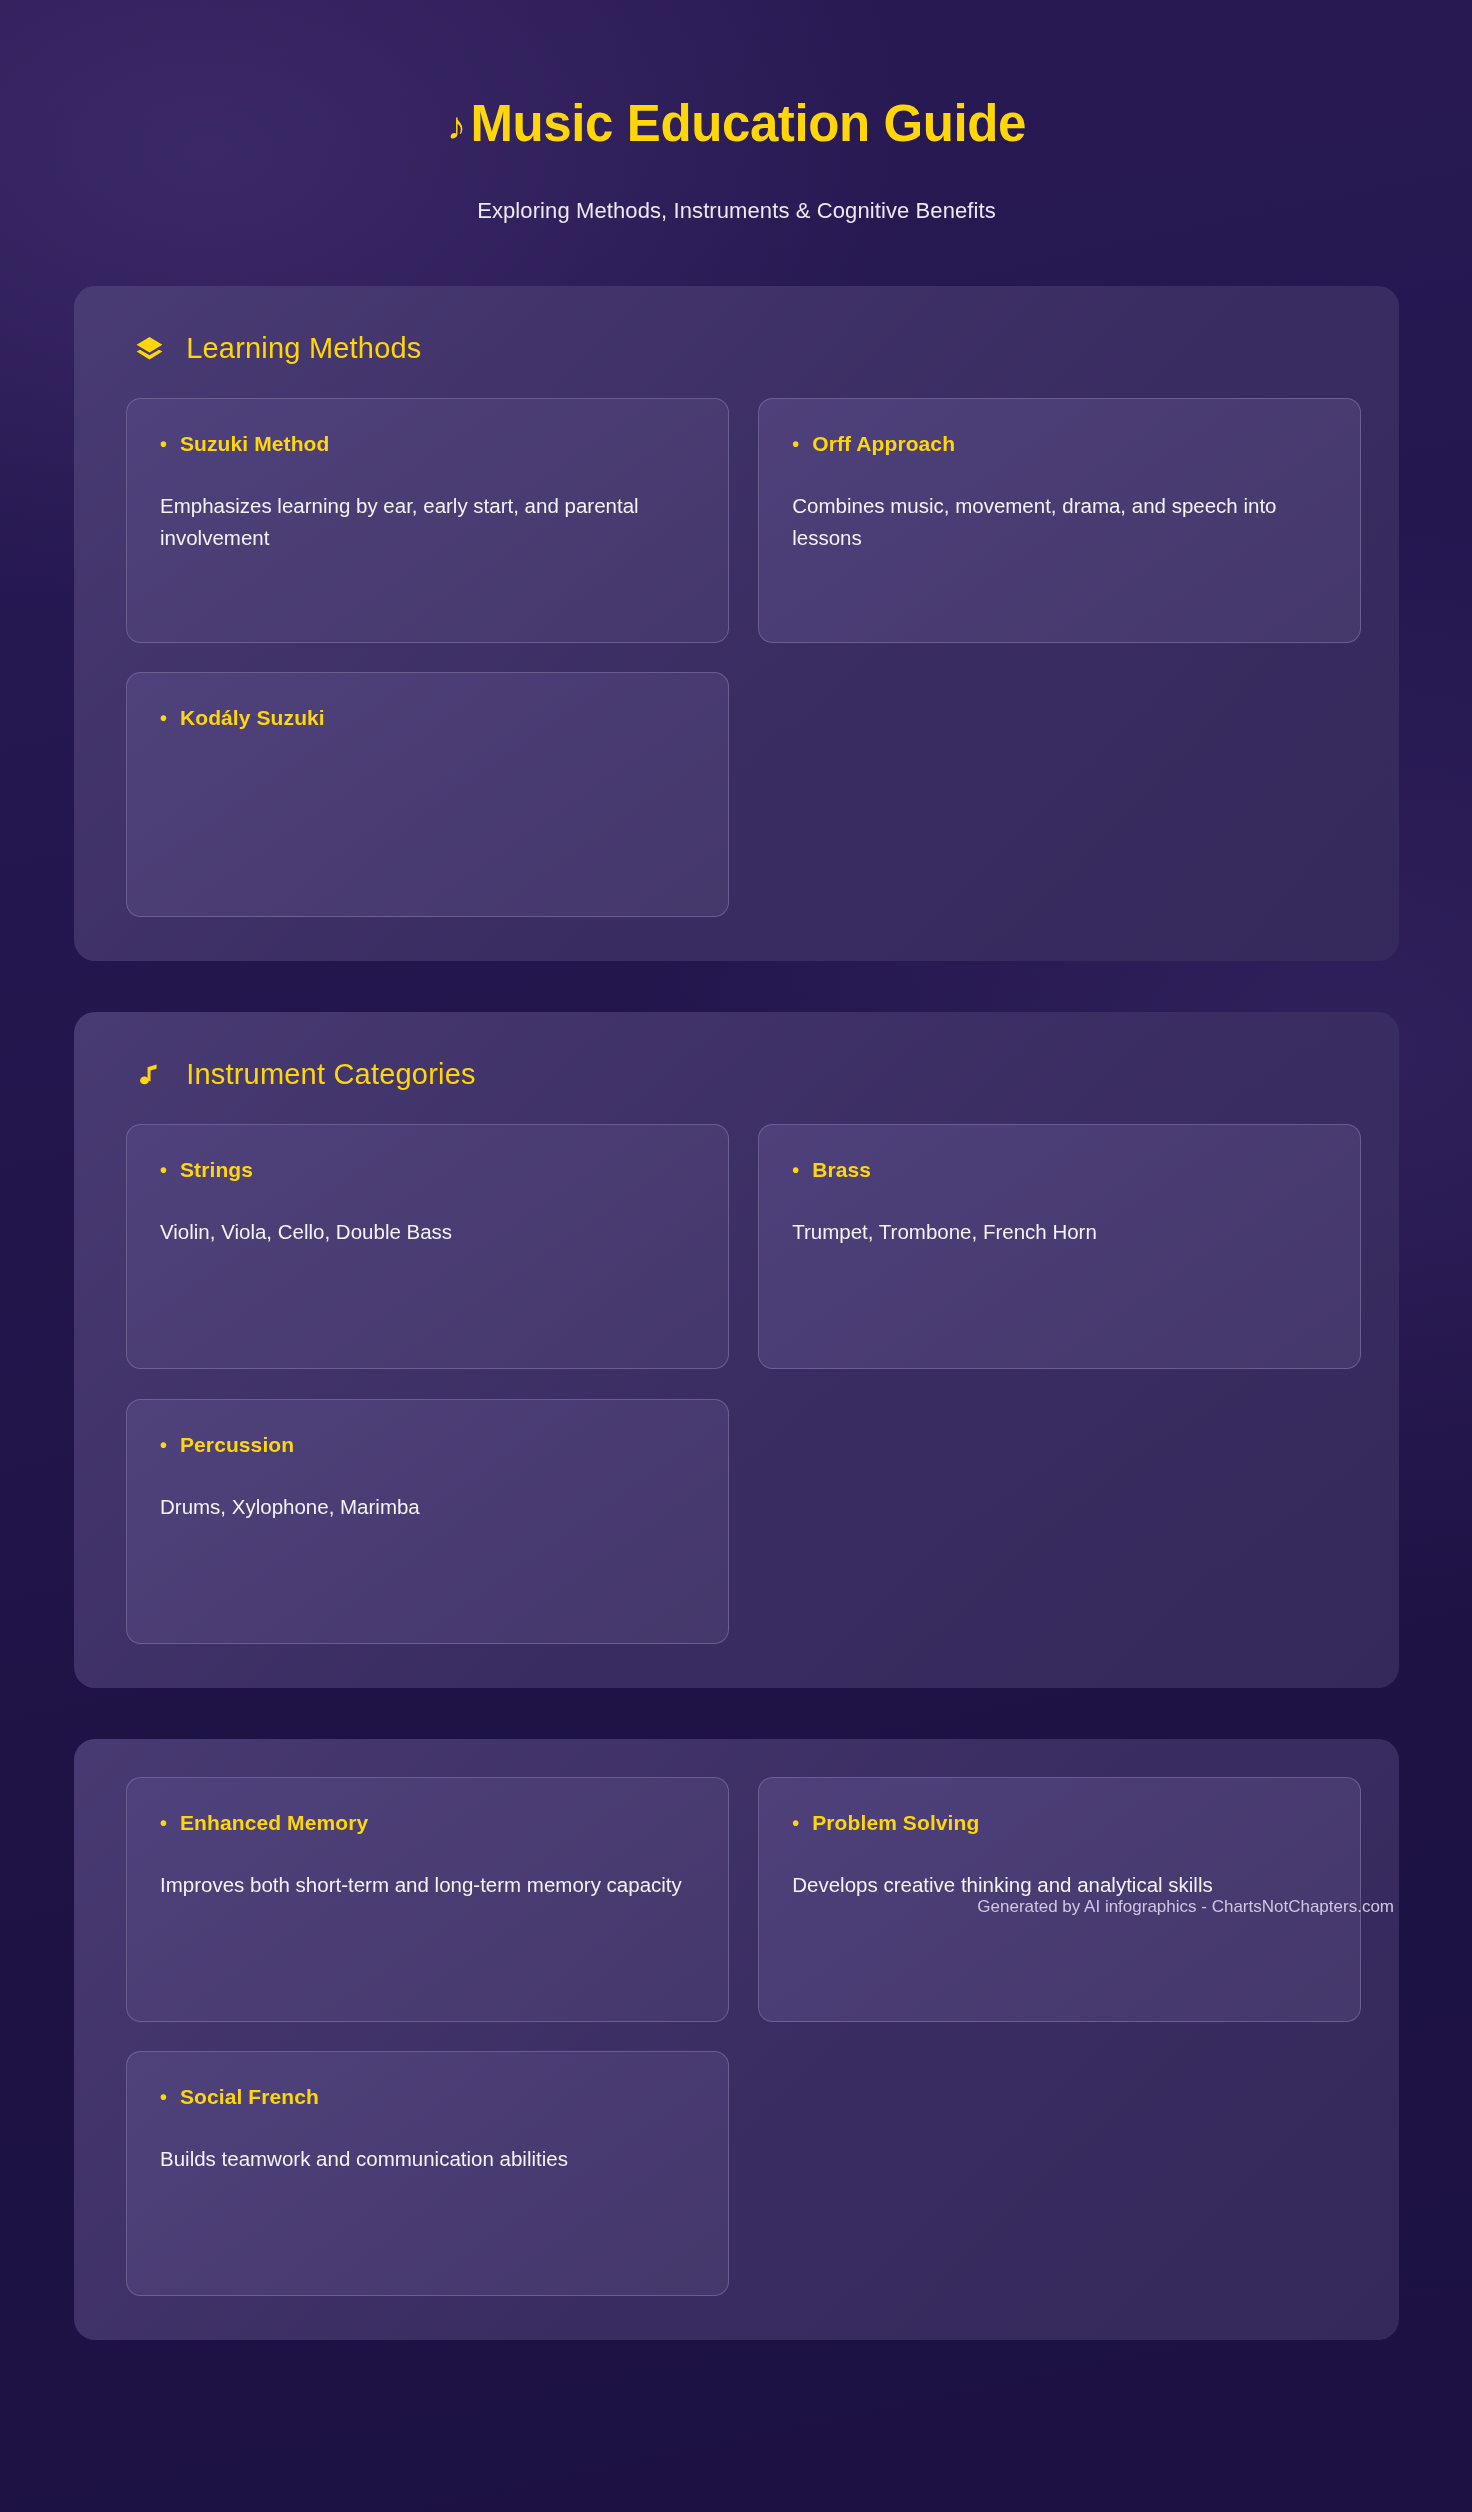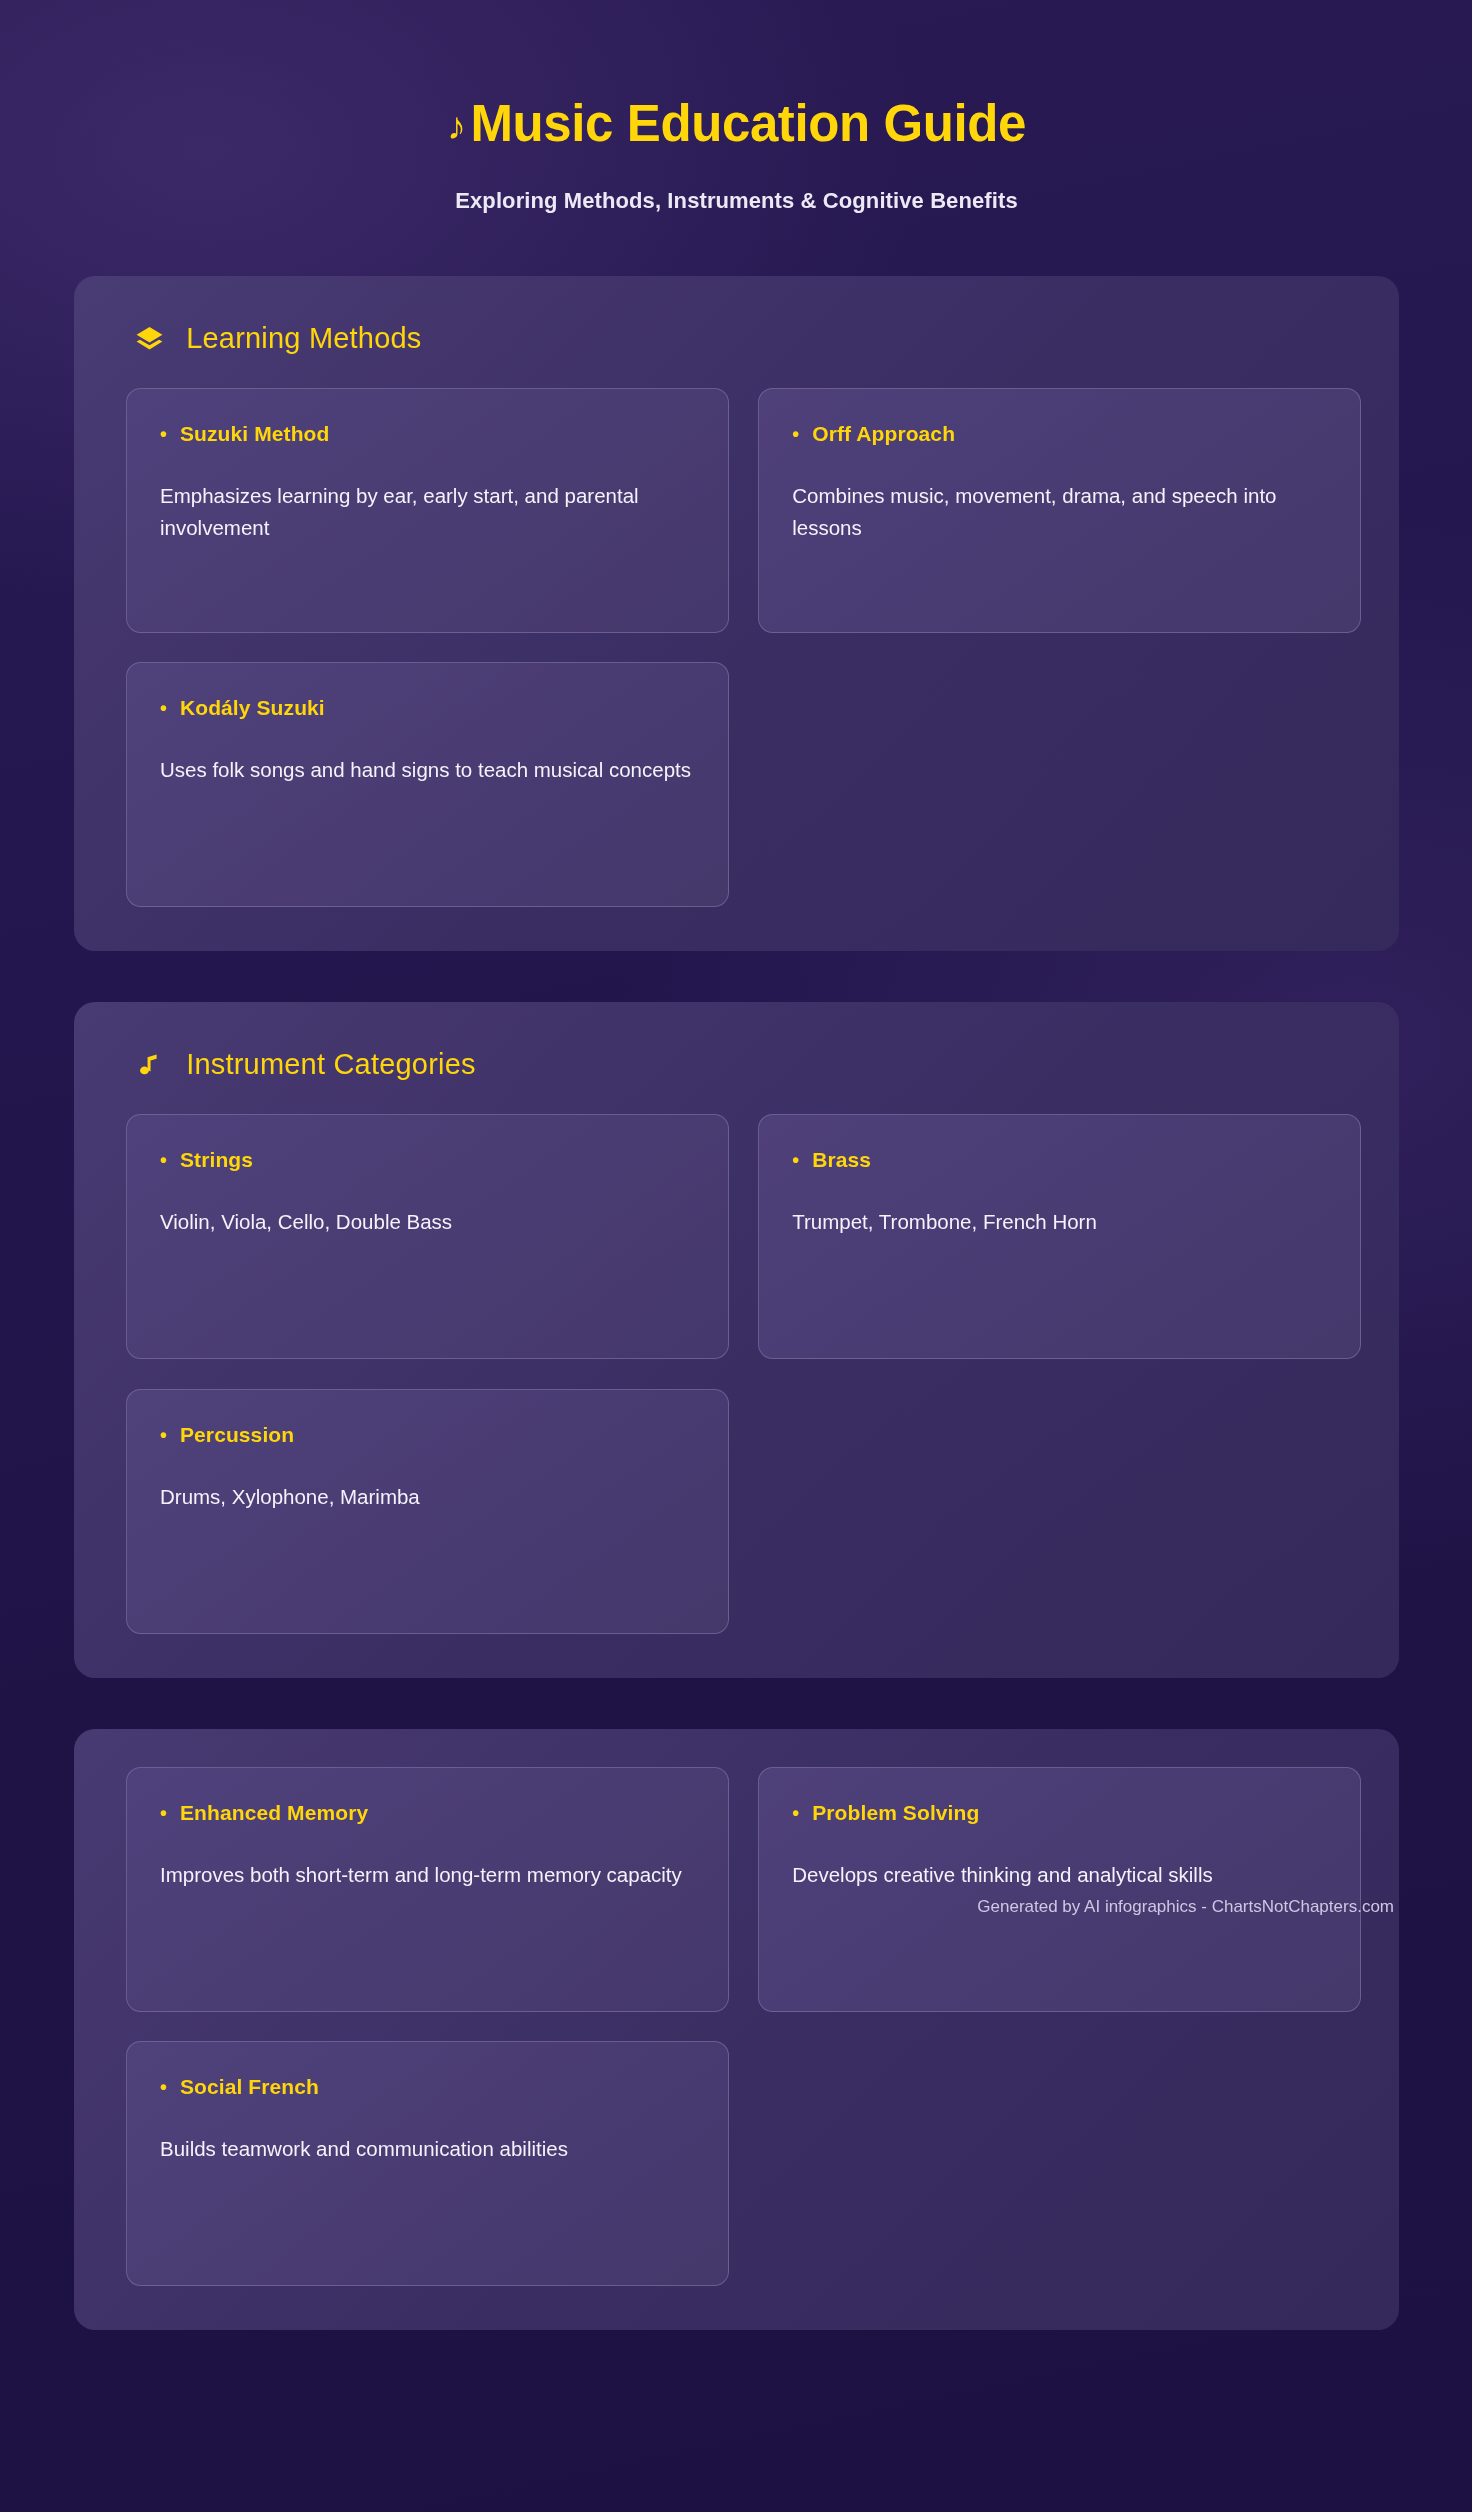--- a/index.html
+++ b/index.html
@@ -33,24 +33,24 @@
     font-size:51px;
     font-weight:bold;
     color:#FFD60A;
     letter-spacing:-0.4px;
     line-height:1.05;
     white-space:nowrap;
   }
   .title-note { font-weight:normal; font-size:38px; vertical-align:1.6px; margin-right:4.9px; }
 
   .subtitle {
-    margin-top:37px;
+    margin-top:47px;
     font-size:22px;
     color:#ece9f5;
-    font-weight:bold;
+    font-weight:normal;
     letter-spacing:0.1px;
   }
 
   
   .section {
     margin-top:51px;
     background:linear-gradient(135deg, rgba(74,60,116,0.95) 0%, rgba(59,46,99,0.95) 55%, rgba(54,42,92,0.95) 100%);
     border-radius:21px;
     padding:38px 38px 44px 52px;
   }
@@ -145,21 +145,20 @@
           <span class="card-bullet">•</span>
           <span>Orff Approach</span>
         </div>
         <div class="card-desc">Combines music, movement, drama, and speech into lessons</div>
       </div>
       <div class="card">
         <div class="card-title">
           <span class="card-bullet">•</span>
           <span>Kodály Suzuki</span>
         </div>
-        <div class="card-desc">Uses folk songs and hand signs to teach musical concepts</div>
       </div>
     </div>
   </div>
 
   <div class="section">
     <div class="section-head">
       <svg class="sec-icon" viewBox="0 0 24 24" aria-hidden="true">
         <path d="M10.5 16.2V6.4l7-2.1v3.2l-4.7 1.4v8.6z" fill="#FFD60A"></path>
         <ellipse cx="8.1" cy="16.6" rx="3.4" ry="3.0" fill="#FFD60A"></ellipse>
       </svg>

